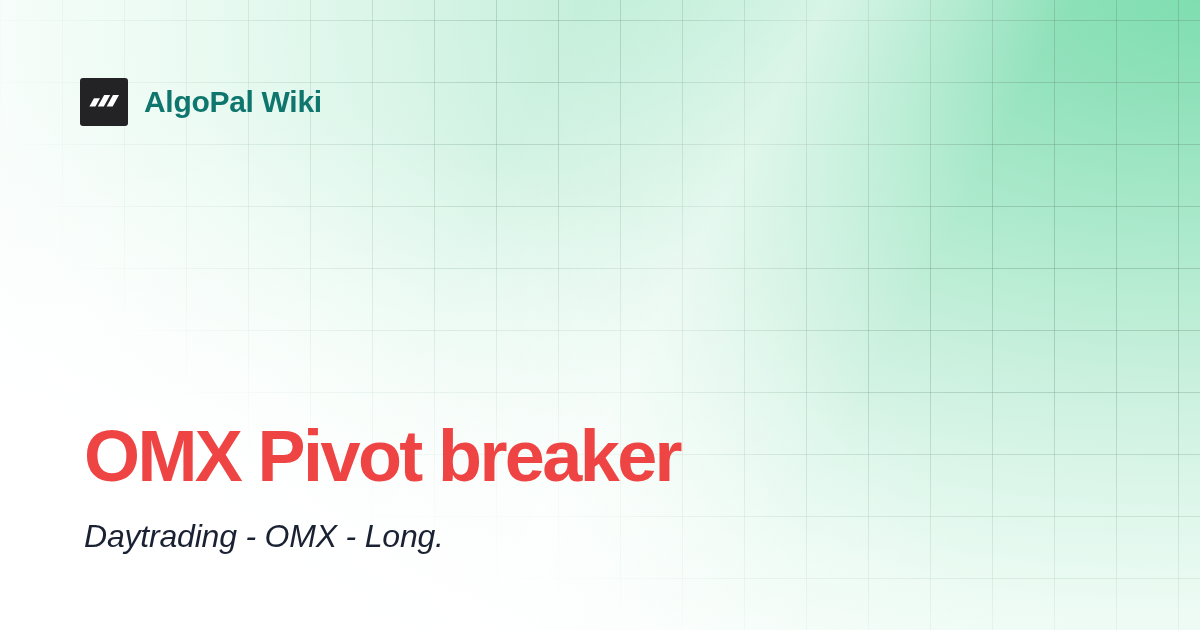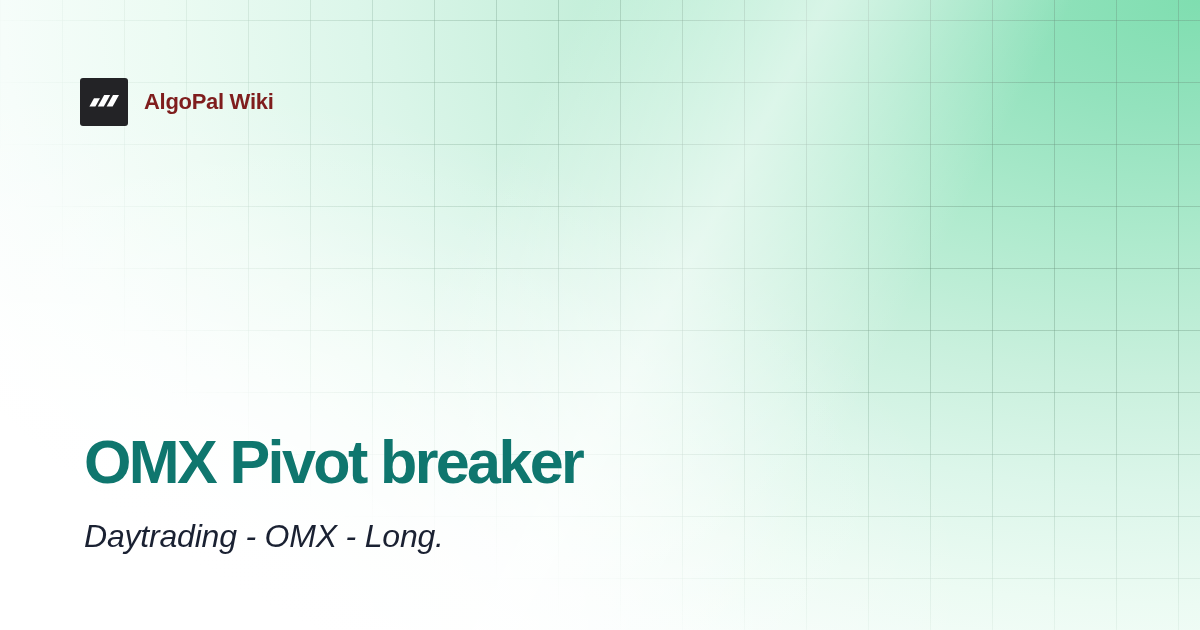--- a/index.html
+++ b/index.html
@@ -118,42 +118,42 @@
     height:48px;
     background:#232326;
     border-radius:3px;
     display:flex;
     align-items:center;
     justify-content:center;
     flex:0 0 auto;
   }
 
   .brand-name {
-    font-size:22px;
+    font-size:30px;
     font-weight:bold;
     line-height:1;
     letter-spacing:-0.3px;
-    color:#7f1d1d;
+    color:#0f766e;
     white-space:nowrap;
   }
 
   
   .headline-block {
     position:absolute;
     left:84px;
     bottom:74px;
     max-width:1040px;
   }
 
   .headline {
-    font-size:61px;
+    font-size:72px;
     font-weight:bold;
     line-height:1.04;
     letter-spacing:-2.6px;
-    color:#0f766e;
+    color:#ef4444;
     margin:0 8px 22px 0;
     white-space:nowrap;
   }
 
   .subhead {
     font-size:32px;
     font-weight:normal;
     line-height:1.25;
     letter-spacing:-0.2px;
     color:#1a2132;

